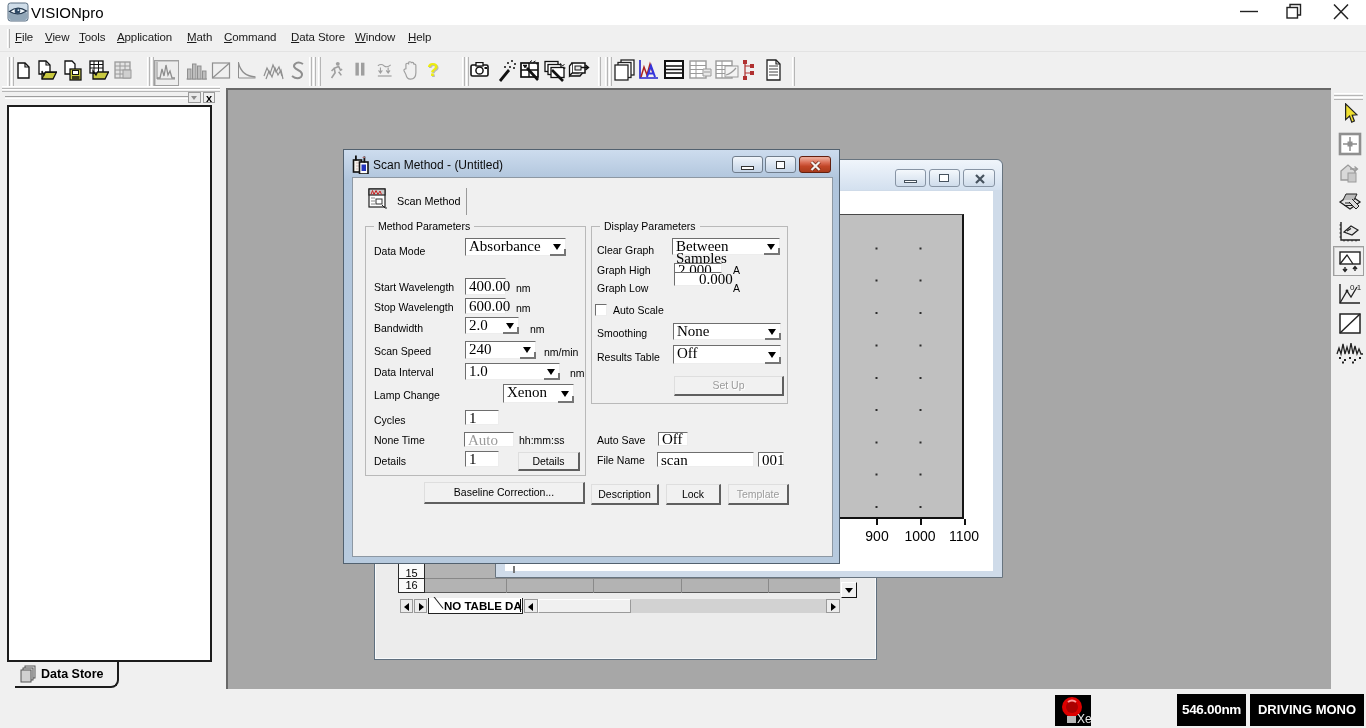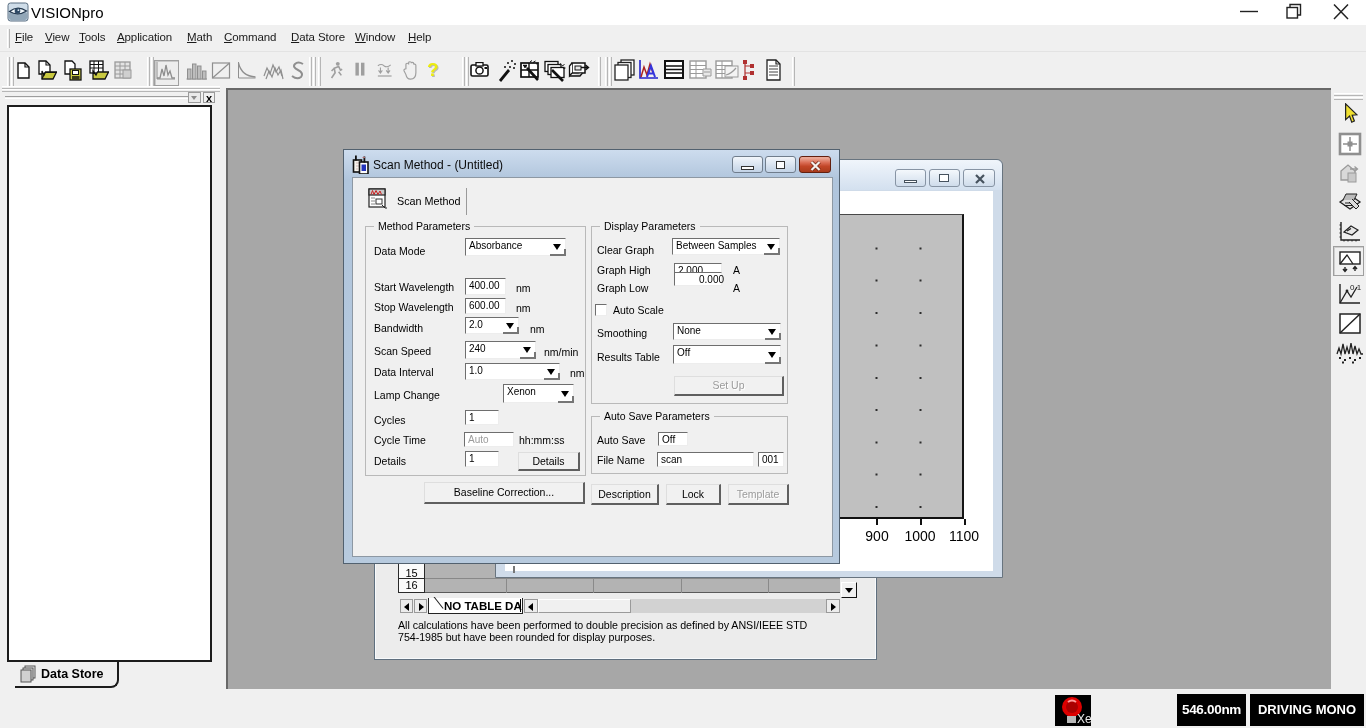--- a/index.html
+++ b/index.html
@@ -11,22 +11,22 @@
 #toolbar { position:absolute; left:0; top:52px; width:1366px; height:38px; background:#f0f0f0; }
 #leftstrip { position:absolute; left:0; top:90px; width:227px; height:599px; background:#f0f0f0; }
 #desktop { position:absolute; left:226px; top:88px; width:1105px; height:601px; background:#a7a7a7; border-left:2px solid #686868; border-top:2px solid #686868;}
 #rightstrip { position:absolute; left:1331px; top:90px; width:35px; height:599px; background:#f0f0f0; }
 #statusbar { position:absolute; left:0; top:689px; width:1366px; height:39px; background:#f0f0f0; }
 .menuitem { display:inline-block; font-size:11.5px; color:#1a1a1a; letter-spacing:-0.1px; }
 .grip { position:absolute; width:3px; border-left:1px solid #ffffff; border-right:1px solid #b6b6b6; }
 .hgrip { position:absolute; height:3px; border-top:1px solid #ffffff; border-bottom:1px solid #b6b6b6; }
 
 .edit { position:absolute; background:#fff; border:1px solid;
-  border-color:#6e6e6e #ededed #ededed #6e6e6e; font-size:10px; color:#000;
-  padding:1px 0 0 3px; line-height:12px;}
+  border-color:#6e6e6e #ededed #ededed #6e6e6e; font-size:15px; color:#000;
+  padding:1px 0 0 3px; line-height:12px;font-family:Liberation Serif, serif;}
 .cbtn { position:absolute; right:0; top:0; bottom:0; width:17px; background:transparent; }
 .cbtn:after { content:""; position:absolute; right:4px; top:50%; margin-top:-3px;
   border:4.5px solid transparent; border-top:6px solid #000; border-bottom:none; }
 .cbtn:before { content:""; position:absolute; right:-1px; bottom:-1px; width:14px; height:5px;
   border-right:2px solid #767676; border-bottom:2px solid #767676; }
 .btn { position:absolute; background:#f1f1f1; text-align:center; font-size:10.5px; color:#000;
   border-top:1px solid #dedede; border-left:1px solid #dedede;
   border-right:2px solid #5f5f5f; border-bottom:2px solid #5f5f5f; }
 .gb { position:absolute; border:1px solid #b9b9b9; }
 .gb > span { position:absolute; top:-7px; left:8px; background:#f0f0f0; padding:0 4px;
@@ -355,21 +355,20 @@
   </div>
   <div class="abs" style="left:149px;top:138px;width:14px;height:14px;background:#ececec;border:1px solid #9a9a9a;">
       <div style="position:absolute;left:3px;top:3px;border:4px solid transparent;border-right:5px solid #000;border-left:none"></div>
     </div>
   <div class="abs" style="left:163px;top:138px;width:288px;height:14px;background:#d2d2d2;"></div>
   <div class="abs" style="left:163px;top:138px;width:93px;height:14px;background:#f0f0f0;border:1px solid #9a9a9a;border-top-color:#fff;border-left-color:#fff;"></div>
   <div class="abs" style="left:451px;top:138px;width:14px;height:14px;background:#ececec;border:1px solid #9a9a9a;">
       <div style="position:absolute;left:4px;top:3px;border:4px solid transparent;border-left:5px solid #000;border-right:none"></div>
     </div>
 
-  <div class="abs" style="left:23px;top:158px;width:460px;font-size:10.7px;line-height:12.2px;letter-spacing:-0.05px;color:#000;">All calculations have been performed to double precision as defined by ANSI/IEEE STD<br>754-1985 but have been rounded for display purposes.</div>
 </div>
 <div id="graphwin" class="abs" style="left:495px;top:159px;width:508px;height:419px;background:#cfdbe9;border:1px solid #68747f;border-radius:6px 6px 0 0;">
   <div class="abs" style="left:0;top:0;width:506px;height:30px;background:linear-gradient(#f0f5fb,#d3e0ef);border-radius:6px 6px 0 0;"></div>
   <div class="abs" style="left:399px;top:9px;width:31px;height:18px;background:linear-gradient(#f4f8fc,#cfdcEB);border:1px solid #8794a4;border-radius:3px;">
     <div style="position:absolute;left:8px;top:10px;width:13px;height:3px;background:#fff;border:1px solid #46525e"></div>
   </div>
   <div class="abs" style="left:433px;top:9px;width:31px;height:18px;background:linear-gradient(#f4f8fc,#cfdcEB);border:1px solid #8794a4;border-radius:3px;">
     <div style="position:absolute;left:9px;top:4px;width:10px;height:8px;background:#fff;border:1.5px solid #46525e"></div>
   </div>
   <div class="abs" style="left:467px;top:9px;width:32px;height:18px;background:linear-gradient(#f4f8fc,#cfdcEB);border:1px solid #8794a4;border-radius:3px;">
@@ -467,21 +466,21 @@
     <div class="lbl" style="left:21px;top:167px;">Scan Speed</div>
     <div class="edit" style="left:112px;top:163px;width:71px;height:18px;">240<span class="cbtn"></span></div>
     <div class="lbl" style="left:191px;top:168px;">nm/min</div>
     <div class="lbl" style="left:21px;top:188px;">Data Interval</div>
     <div class="edit" style="left:112px;top:185px;width:95px;height:17px;">1.0<span class="cbtn"></span></div>
     <div class="lbl" style="left:217px;top:189px;">nm</div>
     <div class="lbl" style="left:21px;top:211px;">Lamp Change</div>
     <div class="edit" style="left:112px;top:206px;width:71px;height:19px;margin-left:38px;">Xenon<span class="cbtn"></span></div>
     <div class="lbl" style="left:21px;top:236px;">Cycles</div>
     <div class="edit" style="left:112px;top:232px;width:34px;height:15px;">1</div>
-    <div class="lbl" style="left:21px;top:256px;">Cycle Time</div>
+    <div class="lbl" style="left:21px;top:256px;">None Time</div>
     <div class="edit" style="left:111px;top:254px;width:50px;height:15px;color:#9b9b9b">Auto</div>
     <div class="lbl" style="left:166px;top:256px;">hh:mm:ss</div>
     <div class="lbl" style="left:21px;top:277px;">Details</div>
     <div class="edit" style="left:112px;top:273px;width:34px;height:16px;">1</div>
     <div class="btn" style="left:165px;top:274px;width:62px;height:19px;line-height:16px;">Details</div>
     <div class="btn" style="left:71px;top:304px;width:161px;height:22px;line-height:19px;">Baseline Correction...</div>
 
     <div class="gb" style="left:238px;top:48px;width:197px;height:178px;">
         <span>Display Parameters</span>
       </div>
@@ -494,23 +493,20 @@
     <div class="edit" style="left:321px;top:94px;width:48px;height:14px;line-height:11px;padding-left:24px;">0.000</div>
     <div class="lbl" style="left:380px;top:104px;">A</div>
     <div class="abs" style="left:242px;top:126px;width:12px;height:12px;background:#fff;border:1px solid;border-color:#6e6e6e #ededed #ededed #6e6e6e;"></div>
     <div class="lbl" style="left:260px;top:126px;">Auto Scale</div>
     <div class="lbl" style="left:244px;top:149px;">Smoothing</div>
     <div class="edit" style="left:320px;top:145px;width:108px;height:17px;">None<span class="cbtn"></span></div>
     <div class="lbl" style="left:244px;top:173px;">Results Table</div>
     <div class="edit" style="left:320px;top:167px;width:108px;height:19px;">Off<span class="cbtn"></span></div>
     <div class="btn dis" style="left:321px;top:198px;width:110px;height:20px;line-height:17px;">Set Up</div>
 
-    <div class="gb" style="left:238px;top:238px;width:197px;height:58px;">
-        <span>Auto Save Parameters</span>
-      </div>
     <div class="lbl" style="left:244px;top:256px;text-align:right;">Auto Save</div>
     <div class="edit" style="left:305px;top:254px;width:30px;height:14px;line-height:11px;">Off</div>
     <div class="lbl" style="left:244px;top:276px;">File Name</div>
     <div class="edit" style="left:304px;top:274px;width:97px;height:15px;line-height:12px;">scan</div>
     <div class="edit" style="left:405px;top:274px;width:26px;height:15px;line-height:12px;">001</div>
 
     <div class="btn" style="left:238px;top:306px;width:68px;height:21px;line-height:18px;">Description</div>
     <div class="btn" style="left:313px;top:306px;width:55px;height:21px;line-height:18px;">Lock</div>
     <div class="btn dis" style="left:375px;top:306px;width:61px;height:21px;line-height:18px;">Template</div>
   </div>

